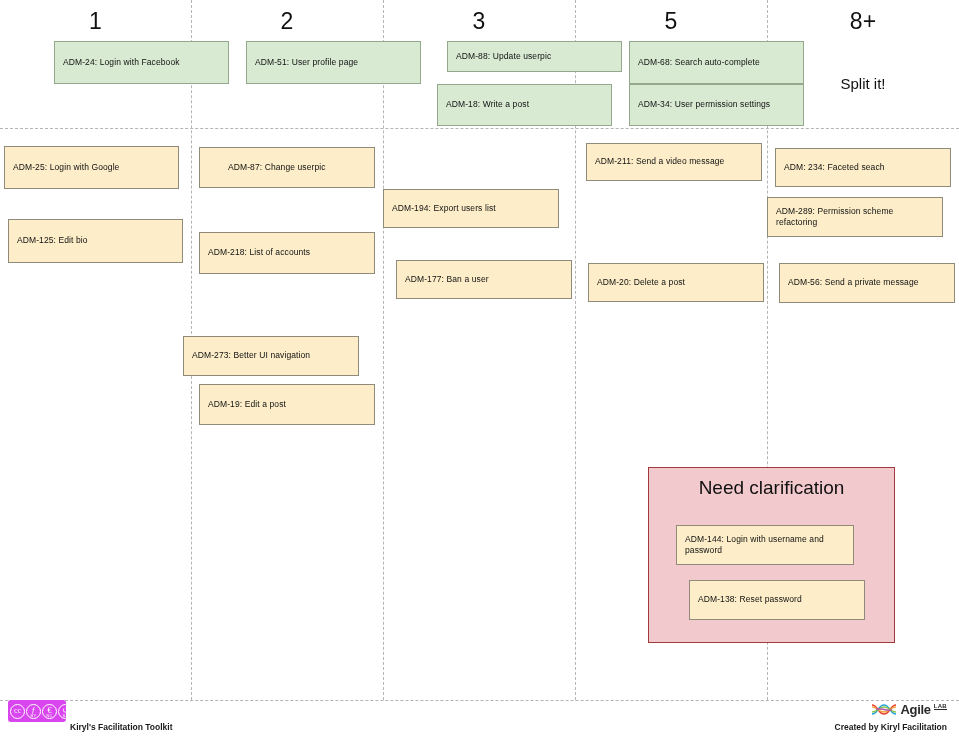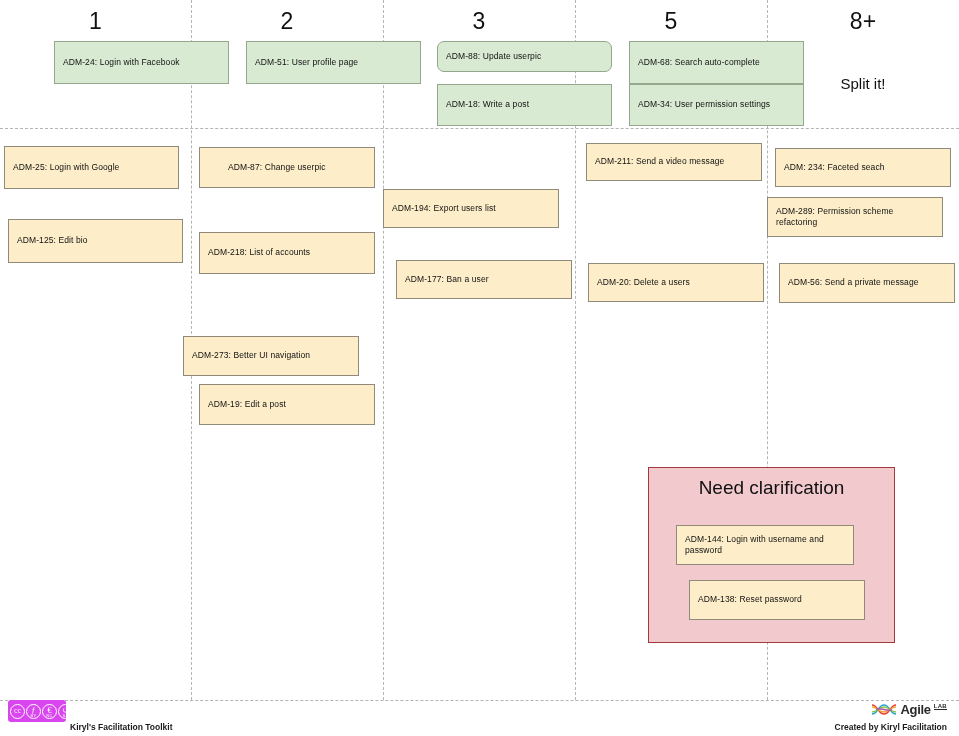--- a/index.html
+++ b/index.html
@@ -223,34 +223,34 @@
       <div class="col-divider" style="left: 383px;"></div>
       <div class="col-divider" style="left: 575px;"></div>
       <div class="col-divider" style="left: 767px;"></div>
     </div>
 
   <div class="split-note" id="split-note" style="left: 767px; top: 75px; width: 192px;">Split it!</div>
 
   <div id="cards-layer">
       <div class="card green" style="left: 8px; top: 41px; width: 175px; height: 43px;">ADM-24: Login with Facebook</div>
       <div class="card green" style="left: 200px; top: 41px; width: 175px; height: 43px;">ADM-51: User profile page</div>
-      <div class="card green" style="left: 391px; top: 41px; width: 175px; height: 31px; border-radius: 7px;">ADM-88: Update userpic</div>
+      <div class="card green" style="left: 401px; top: 41px; width: 175px; height: 31px;">ADM-88: Update userpic</div>
       <div class="card green" style="left: 391px; top: 84px; width: 175px; height: 42px;">ADM-18: Write a post</div>
       <div class="card green" style="left: 583px; top: 41px; width: 175px; height: 43px;">ADM-68: Search auto-complete</div>
       <div class="card green" style="left: 583px; top: 84px; width: 175px; height: 42px;">ADM-34: User permission settings</div>
       <div class="card yellow" style="left: 4px; top: 146px; width: 175px; height: 43px;">ADM-25: Login with Google</div>
       <div class="card yellow" style="left: 8px; top: 219px; width: 175px; height: 44px;">ADM-125: Edit bio</div>
       <div class="card yellow" style="left: 199px; top: 147px; width: 176px; height: 41px; padding-left: 28px;">ADM-87: Change userpic</div>
       <div class="card yellow" style="left: 199px; top: 232px; width: 176px; height: 42px;">ADM-218: List of accounts</div>
       <div class="card yellow" style="left: 183px; top: 336px; width: 176px; height: 40px;">ADM-273: Better UI navigation</div>
       <div class="card yellow" style="left: 199px; top: 384px; width: 176px; height: 41px;">ADM-19: Edit a post</div>
       <div class="card yellow" style="left: 383px; top: 189px; width: 176px; height: 39px;">ADM-194: Export users  list</div>
       <div class="card yellow" style="left: 396px; top: 260px; width: 176px; height: 39px;">ADM-177: Ban a user</div>
       <div class="card yellow" style="left: 586px; top: 143px; width: 176px; height: 38px;">ADM-211: Send a video message</div>
-      <div class="card yellow" style="left: 588px; top: 263px; width: 176px; height: 39px;">ADM-20: Delete a users</div>
+      <div class="card yellow" style="left: 588px; top: 263px; width: 176px; height: 39px;">ADM-20: Delete a post</div>
       <div class="card yellow" style="left: 775px; top: 148px; width: 176px; height: 39px;">ADM: 234: Faceted seach</div>
       <div class="card yellow" style="left: 767px; top: 197px; width: 176px; height: 40px;">ADM-289: Permission scheme refactoring</div>
       <div class="card yellow" style="left: 779px; top: 263px; width: 176px; height: 40px;">ADM-56: Send a private message</div>
     </div>
 
   <div class="clarify-box" id="clarify-box" style="left: 648px; top: 467px; width: 247px; height: 176px;"></div>
   <div class="clarify-title" id="clarify-title" style="left: 648px; top: 477px; width: 247px;">Need clarification</div>
   <div id="clarify-cards">
       <div class="card yellow" style="left: 676px; top: 525px; width: 178px; height: 40px;">ADM-144: Login with username and password</div>
       <div class="card yellow" style="left: 689px; top: 580px; width: 176px; height: 40px;">ADM-138: Reset password</div>

